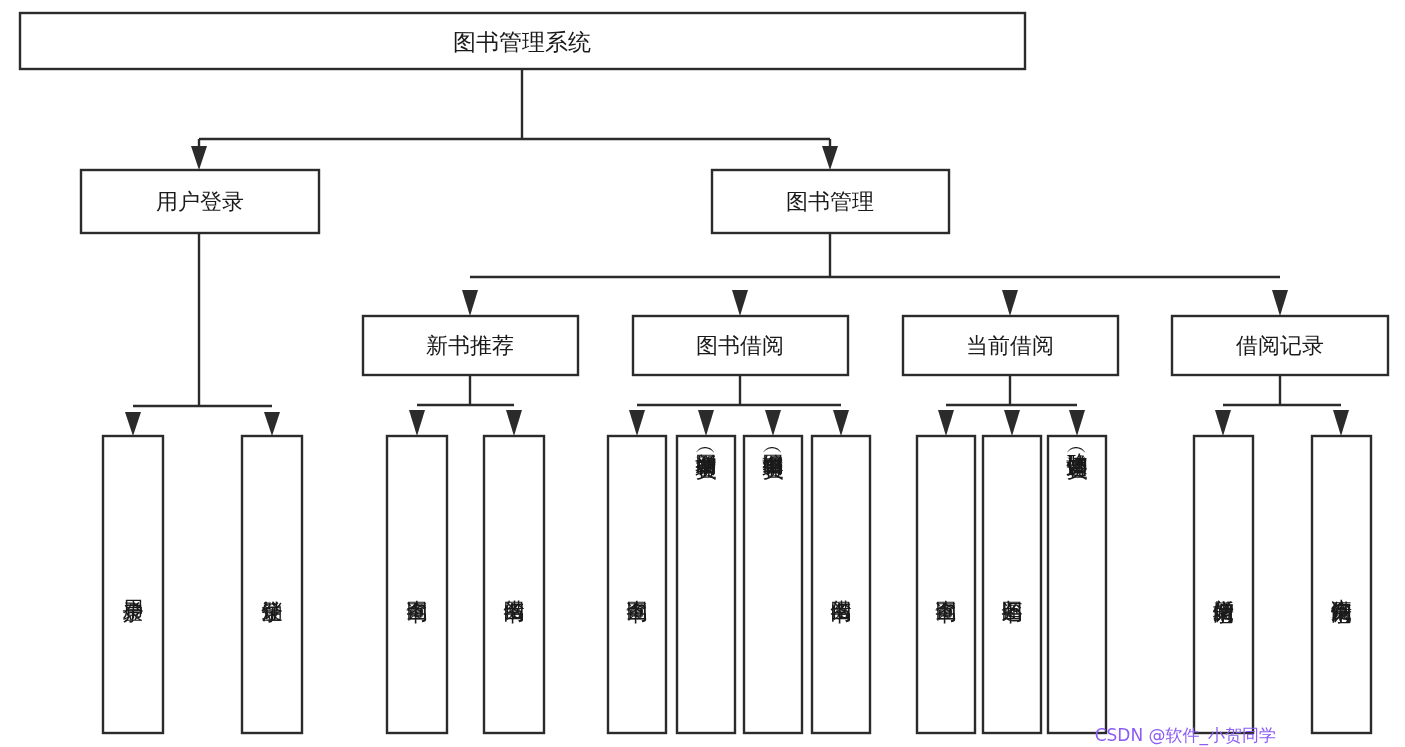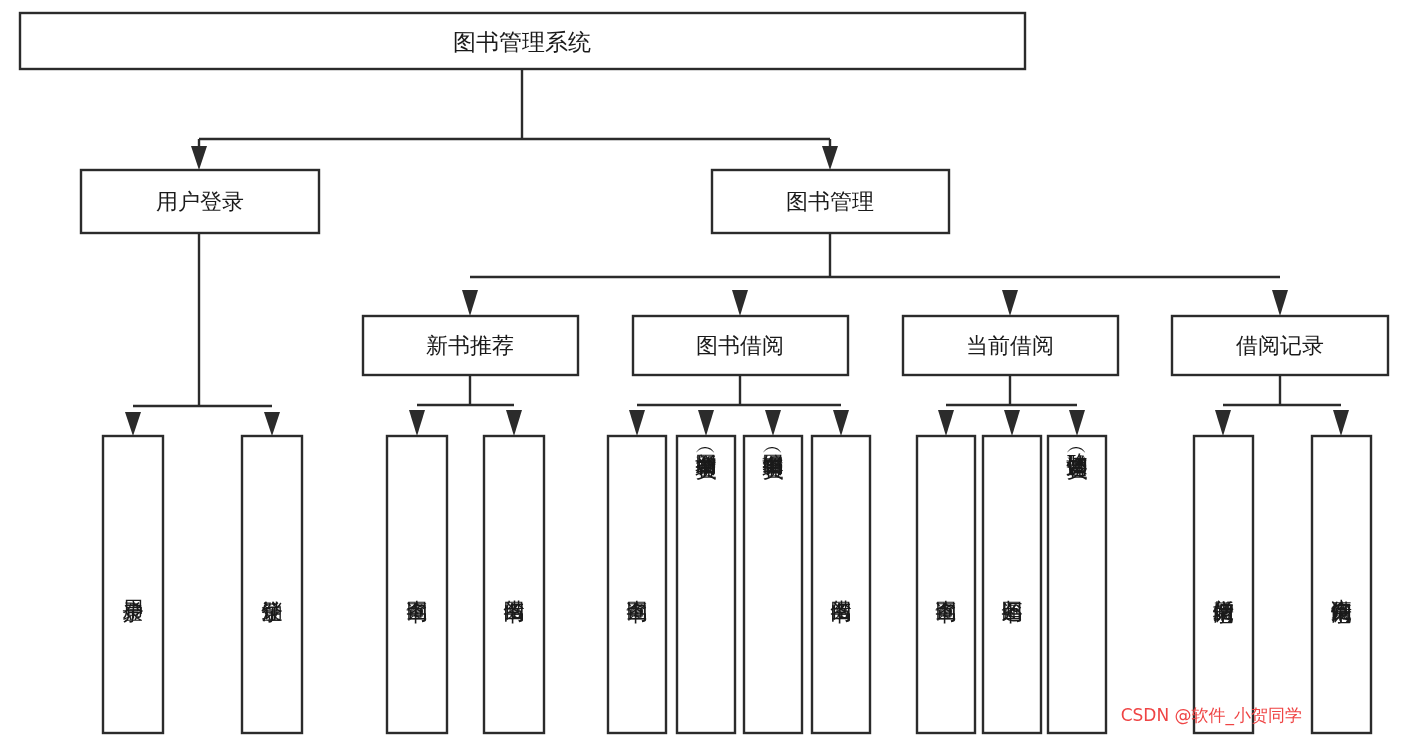--- a/index.html
+++ b/index.html
@@ -11,21 +11,20 @@
     width: 1405px;
     height: 747px;
     font-family: "DejaVu Sans", "Liberation Sans", sans-serif;
     overflow: hidden;
   }
   #diagram-root {
     position: relative;
     width: 1286px;
     height: 747px;
     background: #ffffff;
-    padding-left: 26px;
   }
   svg#diagram-svg {
     position: absolute;
     left: 0;
     top: 0;
     width: 1405px;
     height: 747px;
   }
   .node-box {
     fill: #ffffff;
@@ -68,24 +67,24 @@
     font-family: "DejaVu Sans", "Liberation Sans", sans-serif;
     font-size: 21px;
     line-height: 1.05;
     color: #1a1a1a;
     letter-spacing: 1px;
     white-space: nowrap;
   }
   .watermark {
     position: absolute;
     right: 10px;
-    bottom: 20px;
+    bottom: 0;
     font-family: "DejaVu Sans", "Liberation Sans", sans-serif;
     font-size: 17px;
-    color: #ef4444;
+    color: #8b5cf6;
     white-space: nowrap;
   }
 </style>
 </head>
 <body>
 
 <div id="diagram-root">
 
   <svg id="diagram-svg" viewBox="0 0 1405 747">
     <defs>

